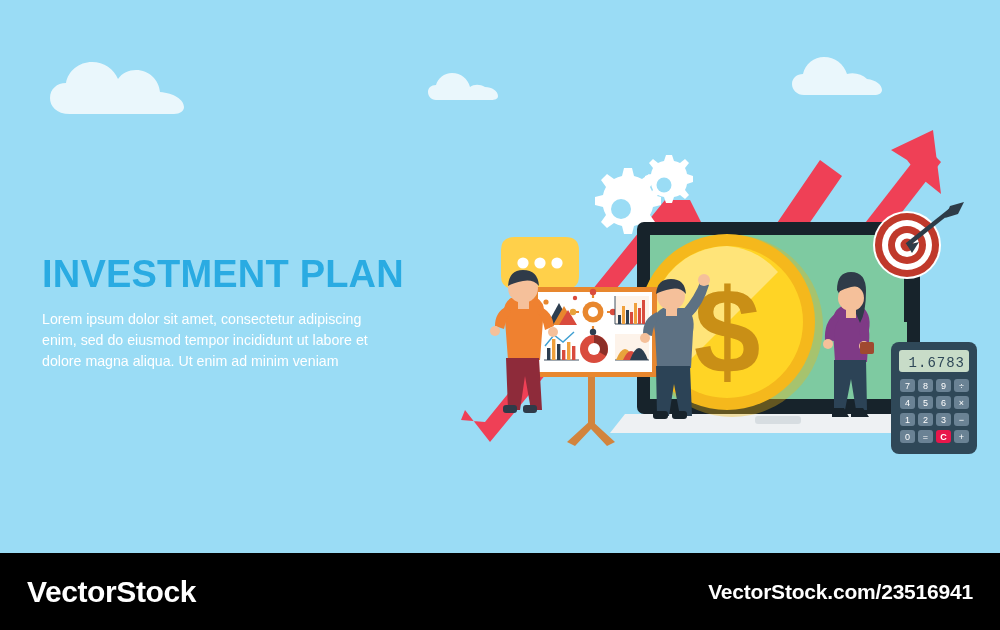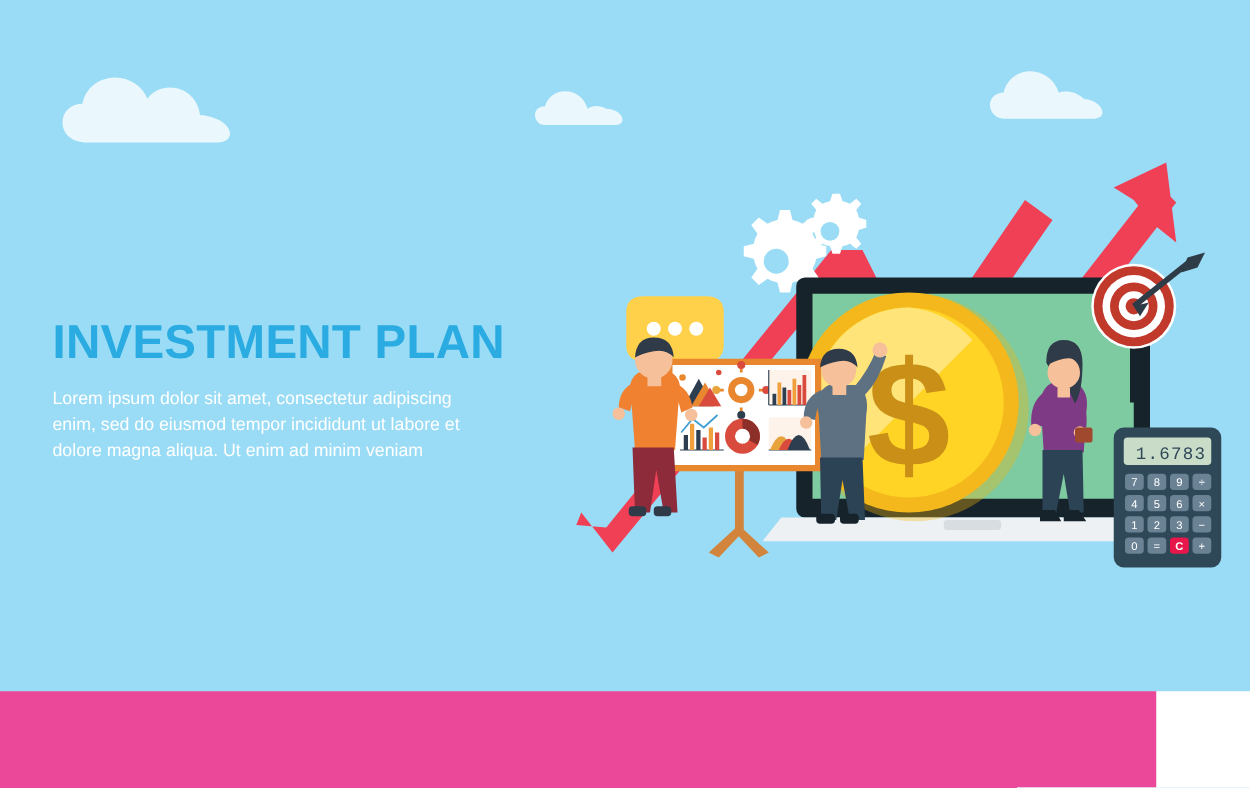--- a/index.html
+++ b/index.html
@@ -6,21 +6,21 @@
   * { box-sizing: border-box; margin: 0; padding: 0; }
   html, body {
     width: 1000px; height: 630px;
     font-family: "Liberation Sans", sans-serif;
     background: #ffffff;
     overflow: hidden;
   }
   #stage {
     position: relative;
     width: 925px; height: 630px;
-    background: #ec4899;
+    background: #f0abfc;
   }
   
   #sky {
     position: absolute;
     left: 0; top: 0;
     width: 1000px; height: 553px;
     background: #9adcf5;
     overflow: hidden;
   }
   .cloud { position: absolute; }
@@ -319,14 +319,18 @@
           <rect x="481" y="310" width="15" height="13" rx="3" fill="#e8174b"></rect>
           <text x="488.5" y="320" text-anchor="middle" font-size="9" font-weight="bold" fill="#ffffff" font-family="'Liberation Sans', sans-serif">C</text>
           <rect x="499" y="310" width="15" height="13" rx="3" fill="#6a8294"></rect>
           <text x="506.5" y="320" text-anchor="middle" font-size="9" fill="#ffffff" font-family="'Liberation Sans', sans-serif">+</text>
         </g>
 
       </svg>
     </div>
   </div>
 
+  <div id="footer">
+    <div id="wm-left">VectorStock</div>
+    <div id="wm-right">VectorStock.com/23516941</div>
+  </div>
 
 </div>
 
 </body></html>

